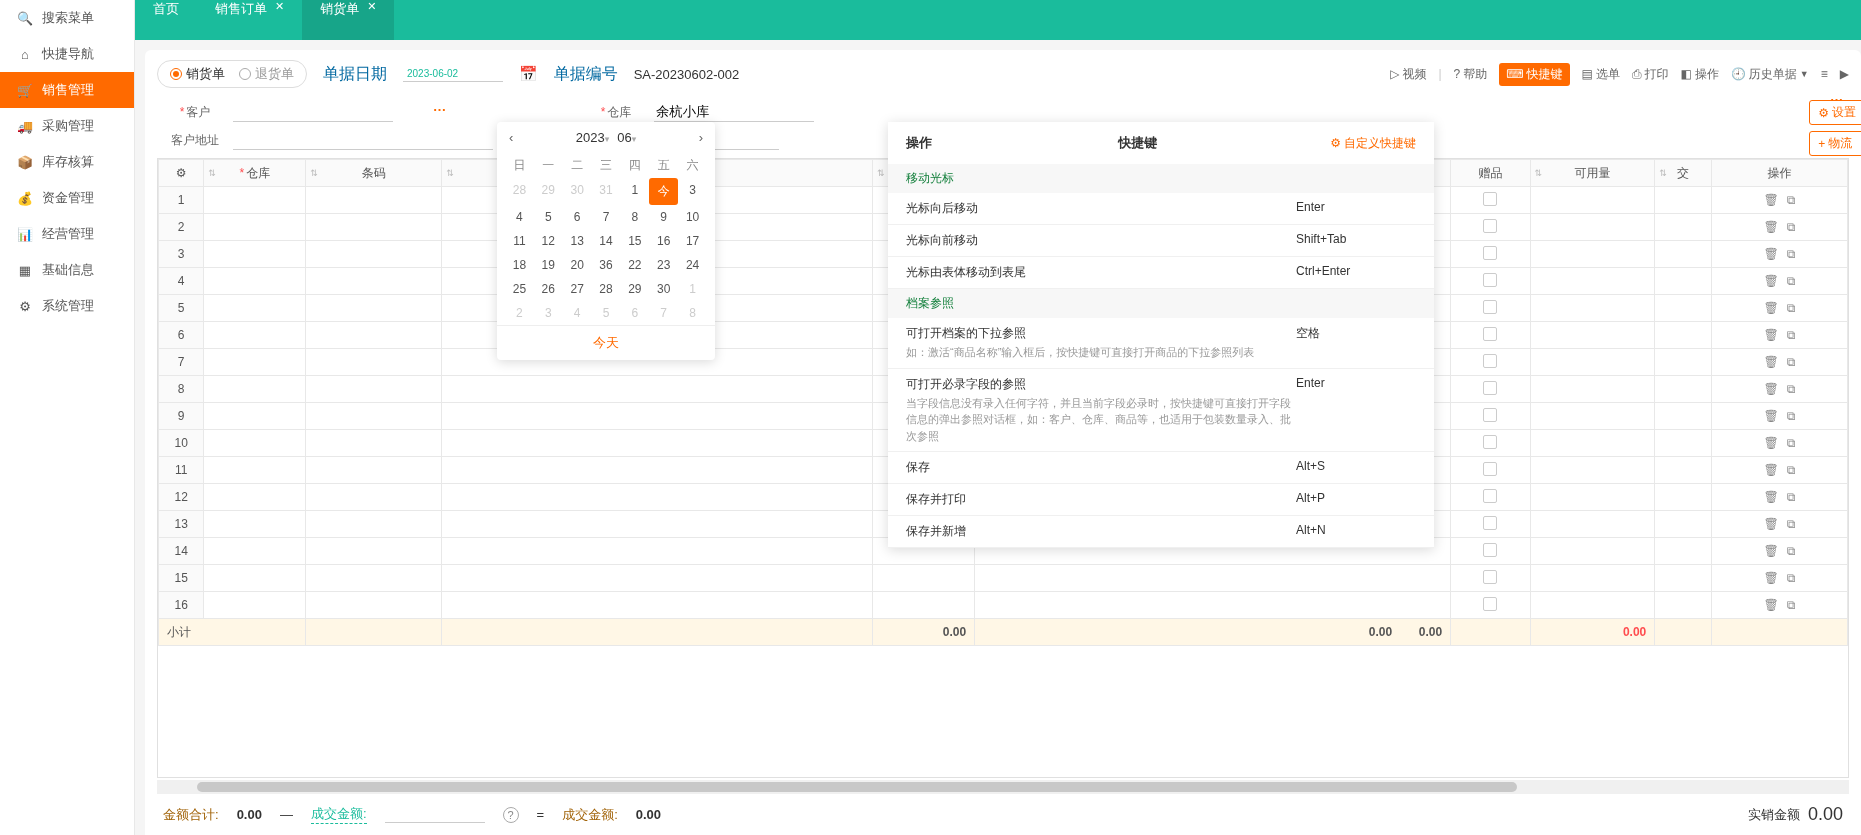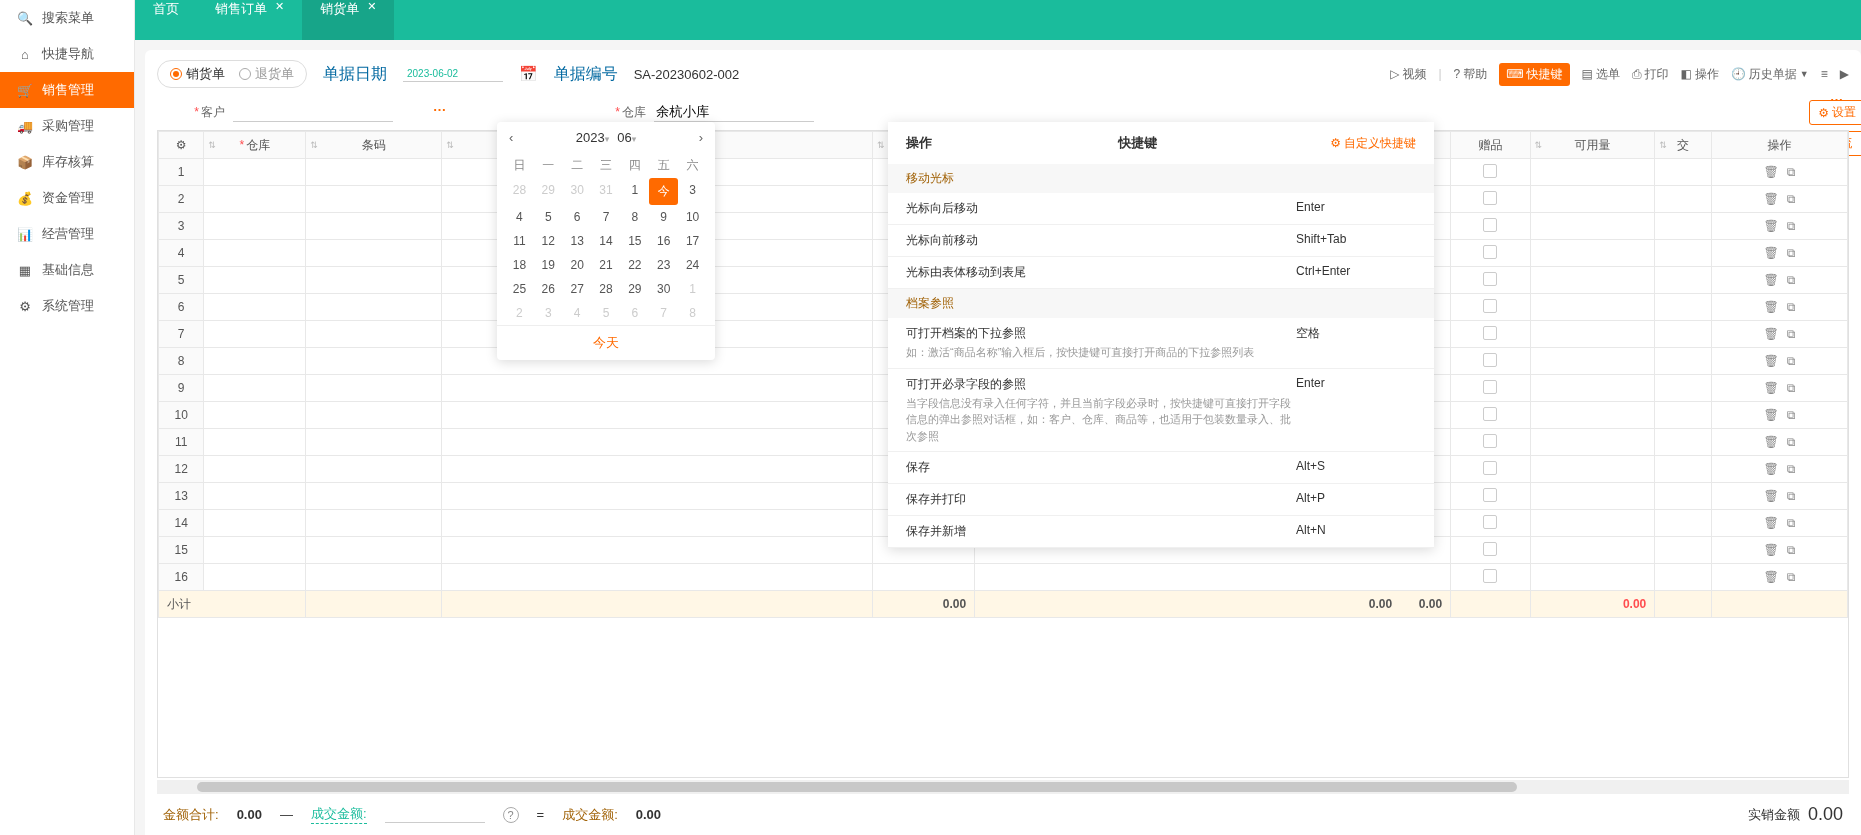--- a/index.html
+++ b/index.html
@@ -24,21 +24,21 @@
 .rcirc.on::after{content:"";width:6px;height:6px;background:#ff6a00;border-radius:50%}
 .lbl{color:#0369a1;font-size:16px}
 .req{color:#ff4d4f;margin-right:2px}
 .inp{border:none;border-bottom:1px solid #ccc;padding:2px 4px;font-size:10px;min-width:100px}
 .cal-ic{color:#ff6a00;font-size:15px}
 .tb-actions{margin-left:auto;display:flex;align-items:center;gap:12px;color:#666;font-size:12px}
 .tb-actions .a{display:flex;align-items:center;gap:3px;cursor:pointer}
 .btn-hk{background:#ff6a00;color:#fff;padding:3px 7px;border-radius:3px;display:flex;align-items:center;gap:3px}
 .filters{display:flex;gap:40px;padding:14px 8px 8px 8px;position:relative}
 .fld{display:flex;align-items:center;gap:8px;font-size:12px}
-.fld .lab{width:60px;text-align:right;color:#666}
+.fld .lab{width:60px;text-align:center;color:#666}
 .fld input{border:none;border-bottom:1px solid #ccc;width:160px;padding:2px}
 .more-dots{color:#ff6a00;cursor:pointer;font-weight:bold}
 .right-btns{position:absolute;right:-4px;top:50px;display:flex;flex-direction:column;gap:6px}
 .obtn{border:1px solid #ff6a00;color:#ff6a00;background:#fff;padding:3px 8px;border-radius:3px;font-size:12px;cursor:pointer;display:flex;align-items:center;gap:3px}
 .grid-wrap{flex:1;overflow:hidden;position:relative;border:1px solid #e0e0e0}
 table{border-collapse:collapse;width:100%;table-layout:fixed}
 th,td{border:1px solid #e8e8e8;height:27px;font-size:12px;text-align:center;color:#555;overflow:hidden}
 th{background:#fafafa;font-weight:normal;position:relative}
 th .sort{color:#bbb;font-size:9px;position:absolute;left:4px;top:50%;transform:translateY(-50%)}
 .rownum{width:40px;background:#fafafa}
@@ -63,21 +63,21 @@
 .cal-grid .dh{color:#888;padding:4px 0}
 .cal-grid .d{padding:5px 0;cursor:pointer;color:#555;border-radius:3px}
 .cal-grid .d.dim{color:#ccc}
 .cal-grid .d.today{background:#ff6a00;color:#fff}
 .cal-foot{text-align:center;padding:8px;color:#ff6a00;cursor:pointer;border-top:1px solid #eee}
 .hk-panel{position:absolute;left:743px;top:72px;width:546px;background:#fff;box-shadow:0 2px 12px rgba(0,0,0,.15);z-index:30;max-height:454px;overflow:auto}
 .hk-head{display:flex;padding:12px 18px;align-items:center}
 .hk-head .t1{flex:1;font-weight:bold}
 .hk-head .t2{flex:1;font-weight:bold}
 .hk-head .cust{color:#ff6a00;cursor:pointer;display:flex;align-items:center;gap:3px;font-size:12px}
-.hk-sec{background:#f7f7f7;padding:6px 18px;color:#a16207;font-size:12px}
+.hk-sec{background:#f7f7f7;padding:6px 18px;color:#15803d;font-size:12px}
 .hk-row{display:flex;padding:7px 18px;border-bottom:1px solid #f0f0f0;font-size:12px}
 .hk-row .op{flex:1}
 .hk-row .op .sub{color:#999;font-size:11px;margin-top:2px;line-height:1.5}
 .hk-row .key{width:120px}
 .chk{width:14px;height:14px;border:1px solid #ccc;background:#fff;display:inline-block;border-radius:2px}
 .row-ops{display:flex;gap:8px;justify-content:center;color:#888}
 .row-ops span{cursor:pointer}
 </style>
 </head>
 <body>
@@ -204,20 +204,30 @@
           <div class="fld">
               <span class="lab"><span class="req">*</span><span>客户</span></span>
               <input style="">
             </div>
           <span class="more-dots">⋯</span>
           <div class="fld" style="margin-left:100px">
               <span class="lab"><span class="req">*</span><span>仓库</span></span>
               <input value="余杭小库" style="">
             </div>
           <span class="more-dots" style="position:absolute;right:6px;top:4px">⋯</span>
+        </div>
+        <div class="filters" style="padding-top:0">
+          <div class="fld">
+              <span class="lab">客户地址</span>
+              <input style="width: 260px;">
+            </div>
+          <div class="fld" style="margin-left:58px">
+              <span class="lab">项目</span>
+              <input style="width: 120px;" placeholder="选择...">
+            </div>
         </div>
 
         <div class="grid-wrap">
           <table id="grid">
               <thead>
                 <tr>
                   <th style="width:40px">⚙</th>
                   <th style="width:90px"><span class="sort">⇅</span><span class="req">*</span>仓库</th>
                   <th style="width:120px"><span class="sort">⇅</span>条码</th>
                   <th style="width:380px"><span class="sort">⇅</span>规格型号</th>
@@ -570,21 +580,21 @@
               <div class="d">11</div>
               <div class="d">12</div>
               <div class="d">13</div>
               <div class="d">14</div>
               <div class="d">15</div>
               <div class="d">16</div>
               <div class="d">17</div>
               <div class="d">18</div>
               <div class="d">19</div>
               <div class="d">20</div>
-              <div class="d">21</div>
+              <div class="d">36</div>
               <div class="d">22</div>
               <div class="d">23</div>
               <div class="d">24</div>
               <div class="d">25</div>
               <div class="d">26</div>
               <div class="d">27</div>
               <div class="d">28</div>
               <div class="d">29</div>
               <div class="d">30</div>
               <div class="d dim">1</div>

